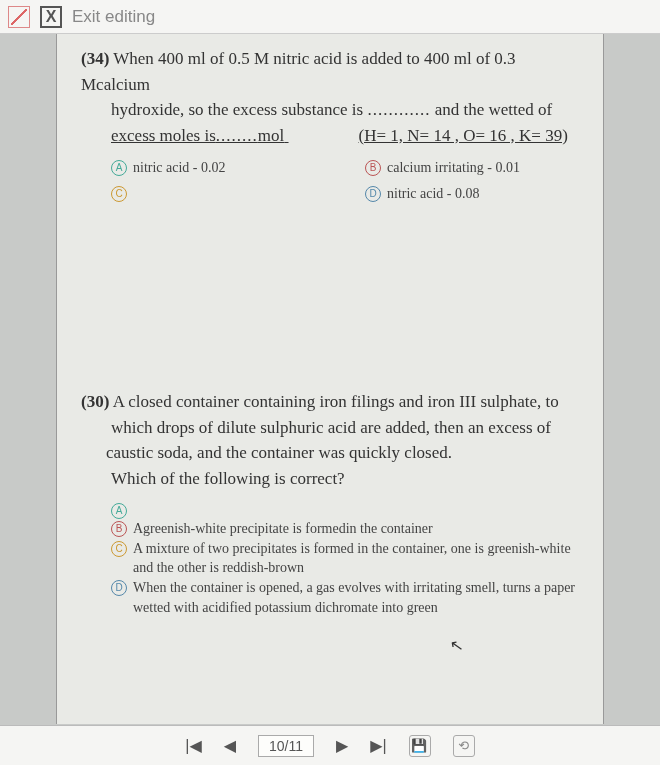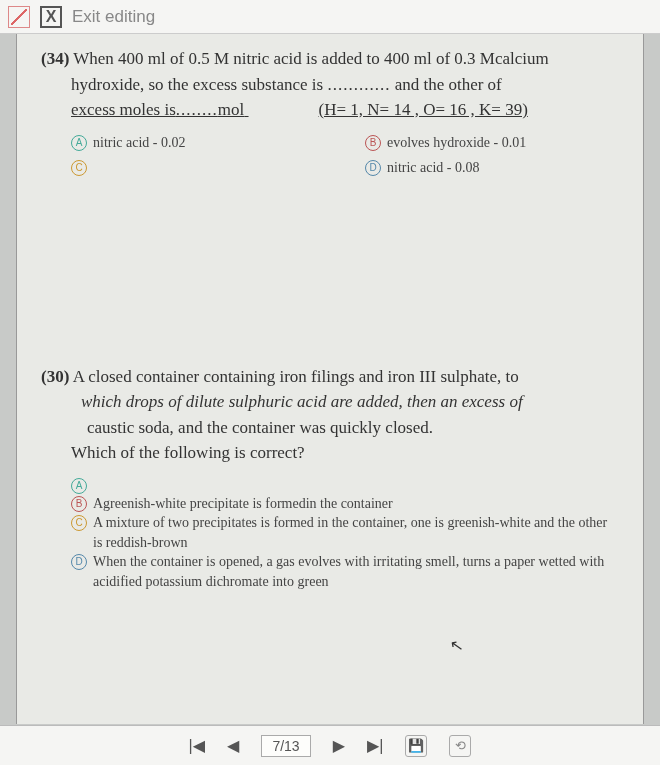--- a/index.html
+++ b/index.html
@@ -2,21 +2,21 @@
 <html><head>
 <meta charset="utf-8">
 <style>
 * { margin:0; padding:0; box-sizing:border-box; }
 body { width:660px; height:765px; background:#c8cac8; font-family:Georgia, serif; color:#2a2a2a; overflow:hidden; position:relative; }
 .topbar { height:34px; background:#f5f5f3; border-bottom:1px solid #ccc; display:flex; align-items:center; padding:0 8px; gap:10px; }
 .diag-icon { width:22px; height:22px; border:1px solid #d88; position:relative; }
 .diag-icon::after { content:""; position:absolute; left:2px; top:2px; right:2px; bottom:2px; background:linear-gradient(to bottom right, transparent 45%, #d66 45%, #d66 55%, transparent 55%); }
 .close-box { width:22px; height:22px; border:2px solid #555; display:flex; align-items:center; justify-content:center; font-weight:bold; color:#555; font-family:Arial,sans-serif; }
 .exit-text { font-family:Arial,sans-serif; color:#888; font-size:17px; }
-.page { background:#e9eae6; width:628px; height:690px; margin:0 auto; padding:12px 24px 0 24px; border-left:1px solid #999; border-right:1px solid #999; }
+.page { background:#e9eae6; width:548px; height:690px; margin:0 auto; padding:12px 24px 0 24px; border-left:1px solid #999; border-right:1px solid #999; }
 .qnum { font-weight:bold; }
 .qtext { font-size:17px; color:#333; line-height:1.5; margin-bottom:10px; }
 .qtext .blank { letter-spacing:1px; }
 .opts { margin-top:6px; }
 .opt-row { display:flex; gap:40px; margin-bottom:6px; }
 .opt { display:flex; align-items:flex-start; gap:6px; font-size:14px; color:#444; flex:1; line-height:1.4; }
 .opt.full { flex:none; width:100%; }
 .badge { min-width:16px; height:16px; border-radius:50%; border:1px solid #888; font-size:10px; display:flex; align-items:center; justify-content:center; font-family:Arial,sans-serif; margin-top:2px; }
 .badge.a { color:#4a9; border-color:#4a9; }
 .badge.b { color:#b55; border-color:#b55; }
@@ -37,57 +37,57 @@
   <div class="close-box">X</div>
   <span class="exit-text">Exit editing</span>
 </div>
 
 <div class="page">
 
   <div class="qtext">
     <span class="qnum">(34)</span>
     <span>When 400 ml of 0.5 M nitric acid is added to 400 ml of 0.3 Mcalcium</span><br>
     <span style="margin-left:30px;display:inline-block;">
-      <span>hydroxide, so the excess substance is </span><span class="blank">............</span><span> and the other of</span>
+      <span>hydroxide, so the excess substance is </span><span class="blank">............</span><span> and the wetted of</span>
     </span><br>
     <span style="margin-left:30px;display:inline-block;text-decoration:underline;">
       <span>excess moles is</span><span class="blank">........</span><span>mol</span>
       <span style="margin-left:70px;">(H= 1, N= 14 , O= 16 , K= 39)</span>
     </span>
   </div>
 
   <div class="opts" style="margin-left:30px;">
     <div class="opt-row">
       <div class="opt">
           <span class="badge a">A</span>
           <span>nitric acid - 0.02</span>
         </div>
       <div class="opt">
           <span class="badge b">B</span>
-          <span>evolves hydroxide - 0.01</span>
+          <span>calcium irritating - 0.01</span>
         </div>
     </div>
     <div class="opt-row">
       <div class="opt">
           <span class="badge c">C</span>
         </div>
       <div class="opt">
           <span class="badge d">D</span>
           <span>nitric acid - 0.08</span>
         </div>
     </div>
   </div>
 
   <div class="spacer"></div>
 
   <div class="qtext">
     <span class="qnum">(30)</span>
     <span>A closed container containing iron filings and iron III sulphate, to</span><br>
-    <span style="margin-left:40px;display:inline-block;font-style:italic;">which drops of dilute sulphuric acid are added, then an excess of</span><br>
-    <span style="margin-left:46px;display:inline-block;">caustic soda, and the container was quickly closed.</span><br>
+    <span style="margin-left:30px;display:inline-block;">which drops of dilute sulphuric acid are added, then an excess of</span><br>
+    <span style="margin-left:25px;display:inline-block;">caustic soda, and the container was quickly closed.</span><br>
     <span style="margin-left:30px;display:inline-block;">Which of the following is correct?</span>
   </div>
 
   <div class="opts" style="margin-left:30px;">
     <div class="opt full">
         <span class="badge a">A</span>
       </div>
     <div class="opt full">
         <span class="badge b">B</span>
         <span>Agreenish-white precipitate is formedin the container</span>
@@ -102,18 +102,18 @@
       </div>
   </div>
 
 </div>
 
 <div class="cursor">↖</div>
 
 <div class="footer">
   <span class="nav-btn">|◀</span>
   <span class="nav-btn">◀</span>
-  <span class="page-ind">7/13</span>
+  <span class="page-ind">10/11</span>
   <span class="nav-btn">▶</span>
   <span class="nav-btn">▶|</span>
   <span class="save-btn">💾</span>
   <span class="save-btn">⟲</span>
 </div>
 
 </body></html>

